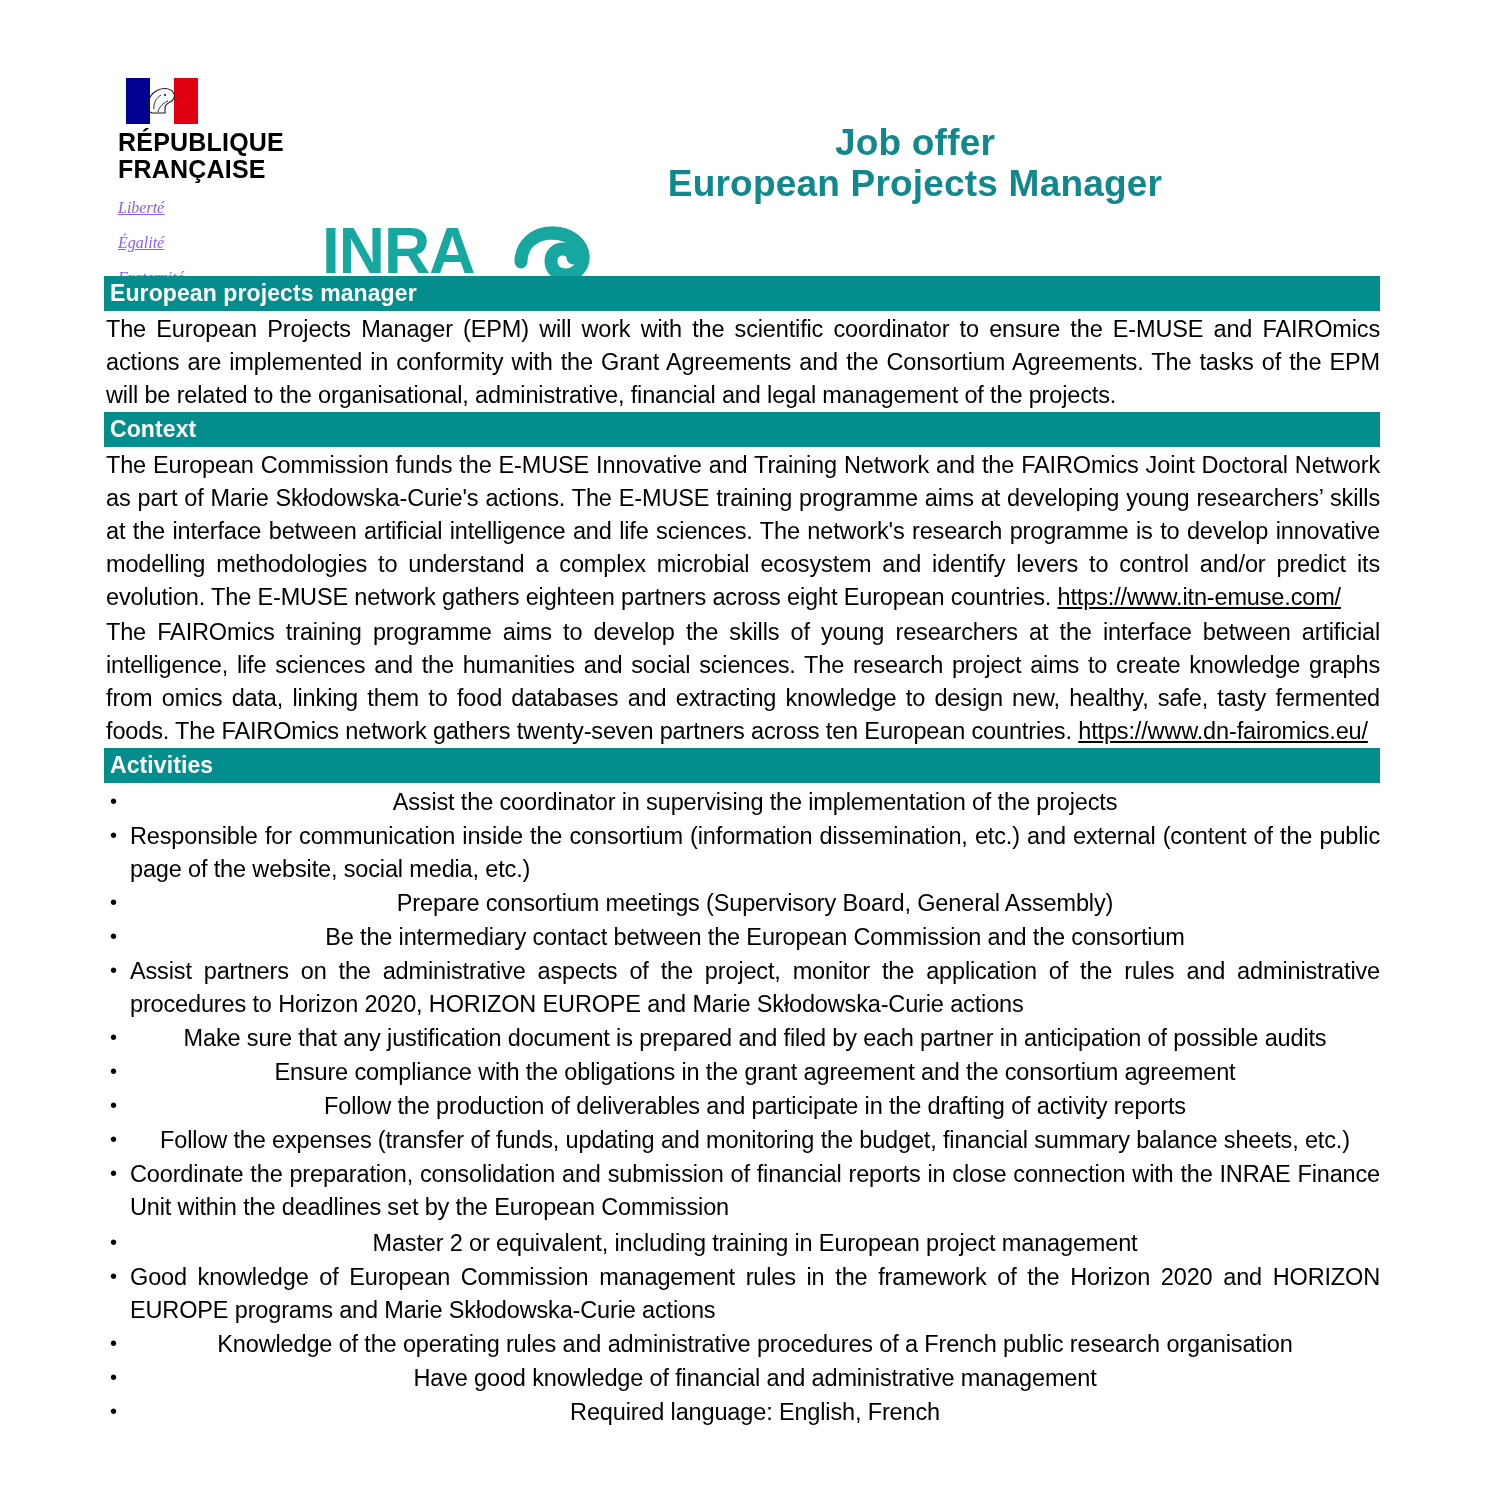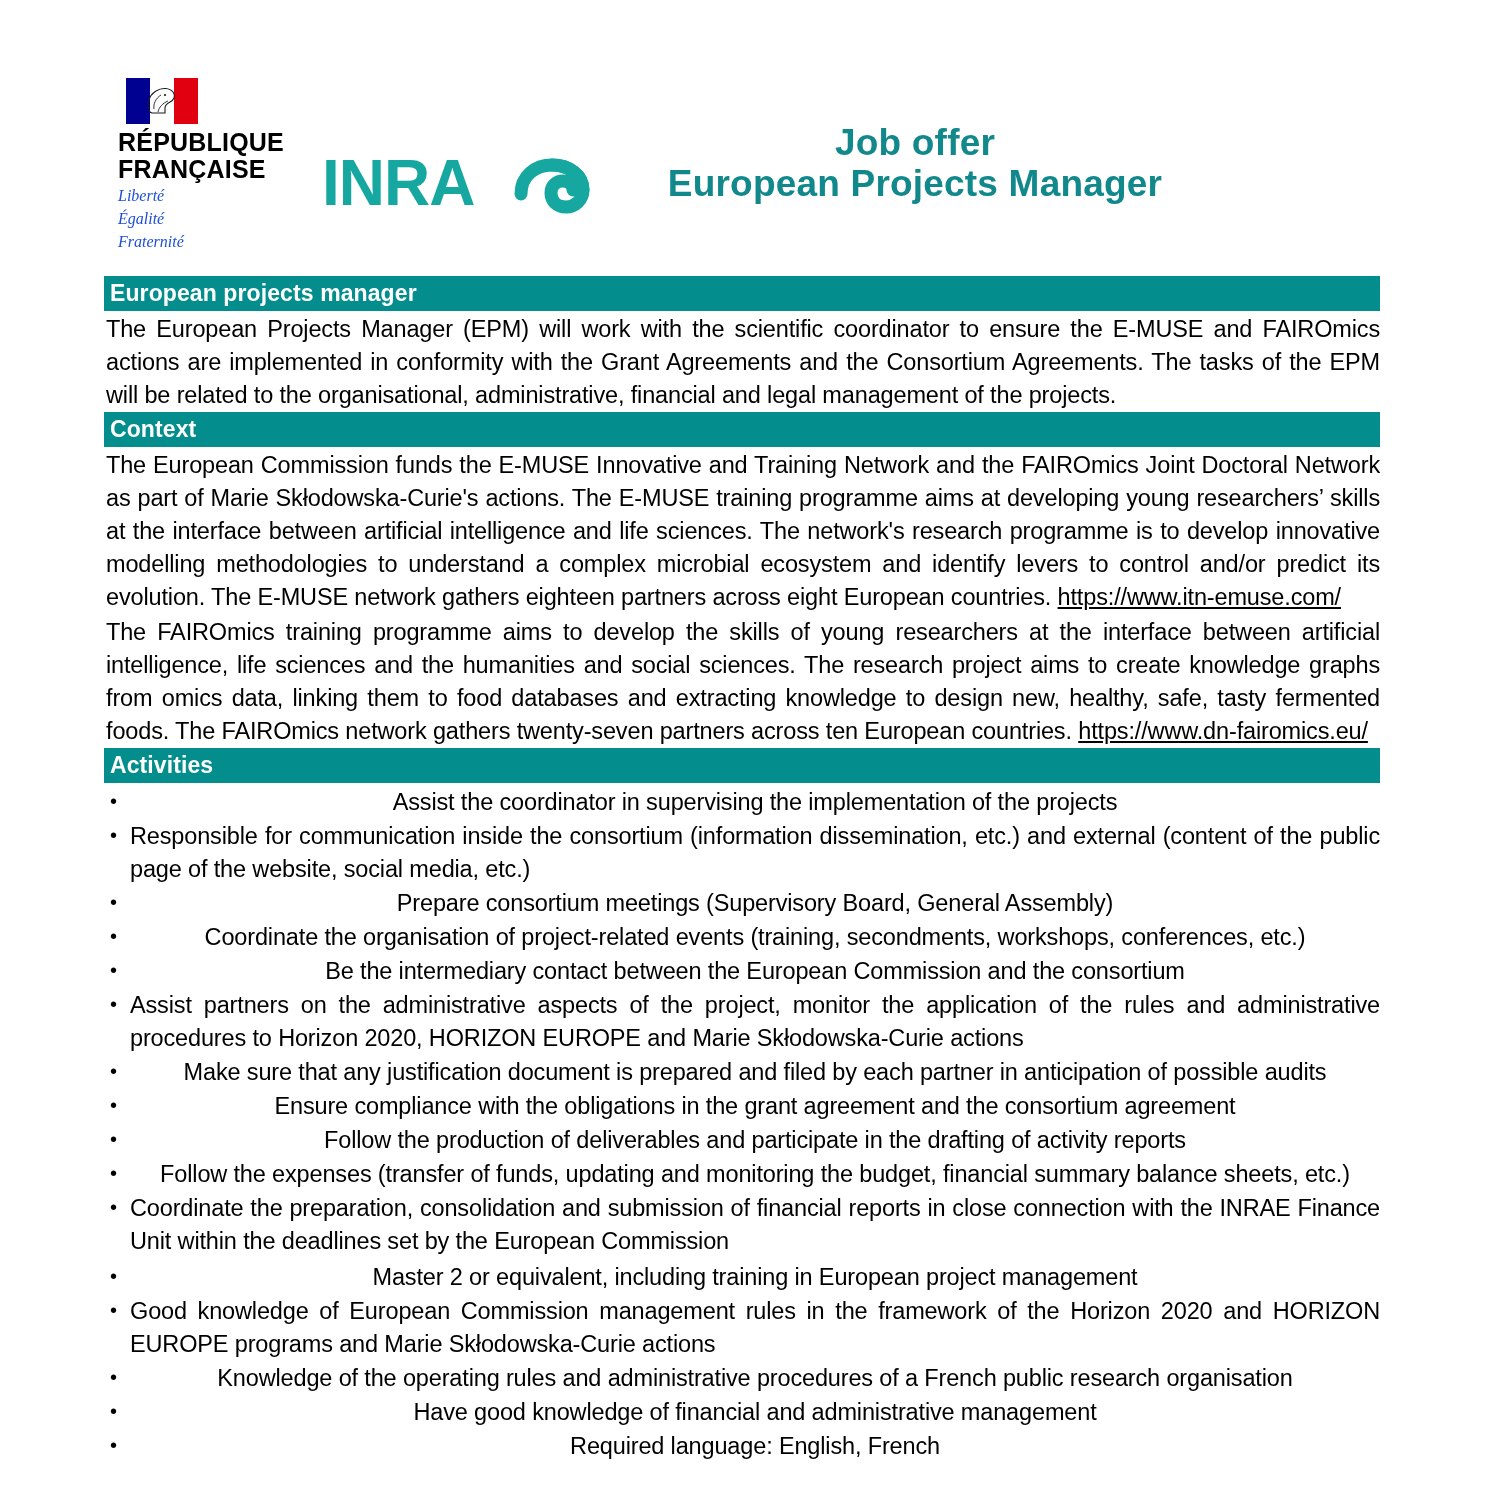--- a/index.html
+++ b/index.html
@@ -27,21 +27,21 @@
     top: 0;
     left: 0;
     width: 1500px;
     height: 250px;
   }
   .logos {
     position: absolute;
     left: 118px;
     top: 78px;
     display: flex;
-    align-items: center;
+    align-items: flex-end;
   }
   .rf-logo {
     width: 162px;
   }
   .flag {
     width: 72px;
     height: 46px;
     display: flex;
     margin-left: 8px;
     margin-bottom: 6px;
@@ -75,22 +75,23 @@
     line-height: 25px;
     letter-spacing: 0.2px;
     color: #000000;
     margin-top: 2px;
   }
   .rf-motto {
     font-family: "Liberation Serif", serif;
     font-style: italic;
     font-size: 16px;
     line-height: 19px;
-    color: #1d4ed8;
-    margin-top: 4px;
+    color: #8b5cf6;
+    margin-top: 16px;
+    text-decoration: underline;
   }
   .inrae-logo {
     margin-left: 42px;
     margin-top: 36px;
     display: flex;
     align-items: center;
     gap: 35px;
   }
   .inrae-text {
     font-family: "Liberation Sans", sans-serif;
@@ -224,21 +225,20 @@
 
     <div class="sec-head">Context</div>
     <p class="para"><span>The European Commission funds the E-MUSE Innovative and Training Network and the FAIROmics Joint Doctoral Network as part of Marie Skłodowska-Curie's actions. The E-MUSE training programme aims at developing young researchers’ skills at the interface between artificial intelligence and life sciences. The network's research programme is to develop innovative modelling methodologies to understand a complex microbial ecosystem and identify levers to control and/or predict its evolution. The E-MUSE network gathers eighteen partners across eight European countries. </span><a class="link" href="#">https://www.itn-emuse.com/</a></p>
     <p class="para"><span>The FAIROmics training programme aims to develop the skills of young researchers at the interface between artificial intelligence, life sciences and the humanities and social sciences. The research project aims to create knowledge graphs from omics data, linking them to food databases and extracting knowledge to design new, healthy, safe, tasty fermented foods. The FAIROmics network gathers twenty-seven partners across ten European countries. </span><a class="link" href="#">https://www.dn-fairomics.eu/</a></p>
 
     <div class="sec-head">Activities</div>
     <ul class="bullets">
       <li class="nojustify">Assist the coordinator in supervising the implementation of the projects</li>
       <li>Responsible for communication inside the consortium (information dissemination, etc.) and external (content of the public page of the website, social media, etc.)</li>
       <li class="nojustify">Prepare consortium meetings (Supervisory Board, General Assembly)</li>
-      <li class="nojustify">Coordinate the organisation of project-related events (training, secondments, workshops, conferences, etc.)</li>
       <li class="nojustify">Be the intermediary contact between the European Commission and the consortium</li>
       <li>Assist partners on the administrative aspects of the project, monitor the application of the rules and administrative procedures to Horizon 2020, HORIZON EUROPE and Marie Skłodowska-Curie actions</li>
       <li class="nojustify">Make sure that any justification document is prepared and filed by each partner in anticipation of possible audits</li>
       <li class="nojustify">Ensure compliance with the obligations in the grant agreement and the consortium agreement</li>
       <li class="nojustify">Follow the production of deliverables and participate in the drafting of activity reports</li>
       <li class="nojustify">Follow the expenses (transfer of funds, updating and monitoring the budget, financial summary balance sheets, etc.)</li>
       <li>Coordinate the preparation, consolidation and submission of financial reports in close connection with the INRAE Finance Unit within the deadlines set by the European Commission</li>
     </ul>
 
     <ul class="bullets">

